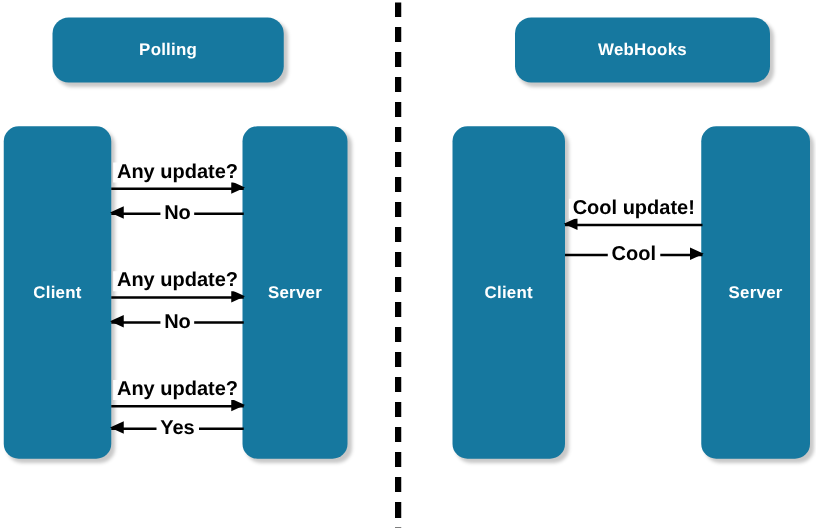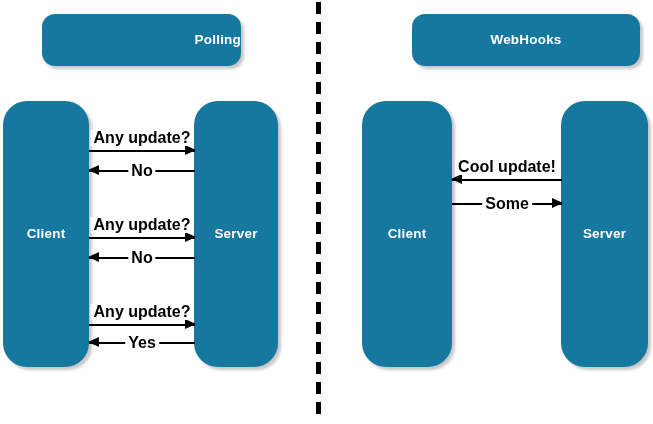--- a/index.html
+++ b/index.html
@@ -20,42 +20,42 @@
     position: absolute;
     left: 0; top: 0;
     width: 653px;
     height: 424px;
   }
 
   
   .node {
     position: absolute;
     background: #16789F;
-    border-radius: 24px;
+    border-radius: 12px;
     box-shadow: 3px 3px 3px rgba(0,0,0,0.22);
     display: flex;
     align-items: center;
     justify-content: center;
     box-sizing: border-box;
   }
   .node .node-label {
     color: #ffffff;
     font-weight: bold;
     font-size: 13.5px;
     letter-spacing: 0.2px;
     line-height: 1;
     white-space: nowrap;
   }
 
   .title-box { border-radius: 13px; }
   .title-box .node-label { font-size: 13.5px; }
 
   
-  #polling-title  { left: 42px;  top: 14px;  width: 199px; height: 52px; justify-content: flex-end; }
-  #webhooks-title { left: 412px; top: 14px; width: 228px; height: 52px; }
+  #polling-title  { left: 42px;  top: 14px;  width: 185px; height: 52px; }
+  #webhooks-title { left: 412px; top: 14px; width: 204px; height: 52px; }
 
   
   #polling-client  { left: 3px;   top: 101px; width: 86px; height: 266px; }
   #polling-server  { left: 194px; top: 101px; width: 84px; height: 266px; }
   #webhooks-client { left: 362px; top: 101px; width: 90px; height: 266px; }
   #webhooks-server { left: 561px; top: 101px; width: 87px; height: 266px; }
 
   
   #divider {
     position: absolute;
@@ -198,16 +198,16 @@
 
   <div class="msg to-left" id="msg-some-update">
     <div class="line"></div>
     <div class="head"></div>
     <span class="msg-label above">Cool update!</span>
   </div>
 
   <div class="msg to-right" id="msg-cool">
     <div class="line"></div>
     <div class="head"></div>
-    <span class="msg-label inline">Some</span>
+    <span class="msg-label inline">Cool</span>
   </div>
 
 </div>
 
 </body></html>

